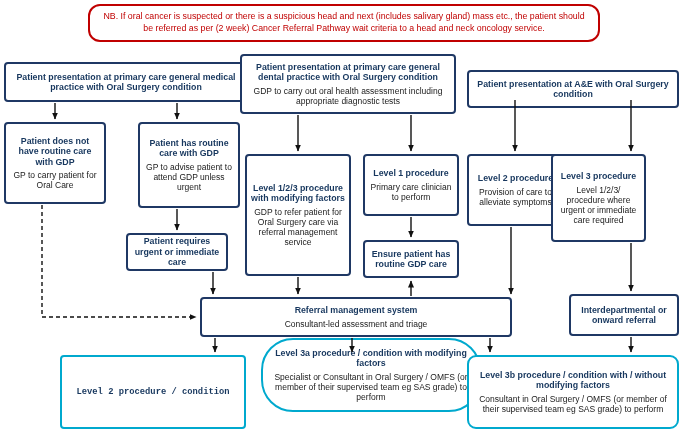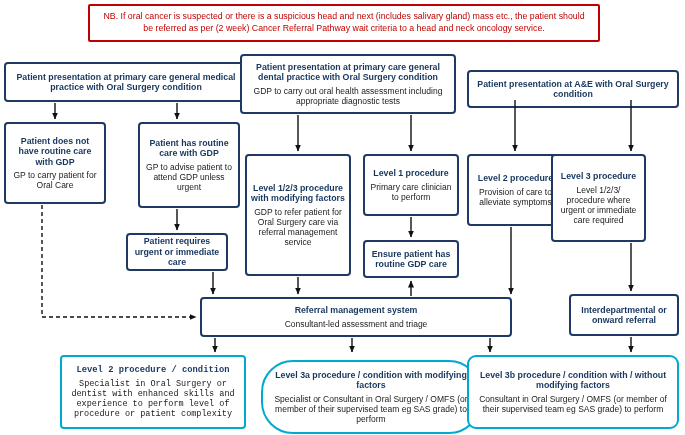--- a/index.html
+++ b/index.html
@@ -1,21 +1,21 @@
 <!DOCTYPE html>
 <html><head>
 <meta charset="utf-8">
 <style>
   * { margin:0; padding:0; box-sizing:border-box; }
   html,body { background:#ffffff; }
   body { font-family:"Liberation Sans", sans-serif; }
   .canvas { position:relative; width:685px; height:435px; background:#ffffff; overflow:hidden; }
   .banner {
     position:absolute; left:88px; top:4px; width:512px; height:38px;
-    border:2px solid #c00000; border-radius:2px; background:#fff;
+    border:2px solid #c00000; border-radius:12px; background:#fff;
     color:#c00000; font-size:8.8px; line-height:1.35;
     display:flex; align-items:center; justify-content:center; text-align:center;
     padding:2px 10px;
   }
   .node {
     position:absolute; background:#ffffff;
     border:2px solid #1f3864; border-radius:4px;
     display:flex; flex-direction:column; justify-content:center; align-items:center;
     text-align:center; padding:3px 4px; gap:3px;
   }
@@ -78,23 +78,22 @@
   <div class="node" style="left:200px;top:297px;width:312px;height:40px;">
     <div class="t">Referral management system</div>
     <div class="b">Consultant-led assessment and triage</div>
   </div>
   <div class="node" style="left:569px;top:294px;width:110px;height:42px;">
     <div class="t">Interdepartmental or onward referral</div>
   </div>
 
   <div class="node cyan" style="left:60px;top:355px;width:186px;height:74px;font-family:Liberation Mono, monospace;">
     <div class="t">Level 2 procedure / condition</div>
-    <div class="b">Specialist in Oral Surgery or dentist with enhanced skills and experience to perform level of procedure or patient complexity</div>
   </div>
-  <div class="node cyan" style="left:261px;top:360px;width:220px;height:74px;border-radius:32px;">
+  <div class="node cyan" style="left:261px;top:338px;width:220px;height:74px;border-radius:32px;">
     <div class="t">Level 3a procedure / condition with modifying factors</div>
     <div class="b">Specialist or Consultant in Oral Surgery / OMFS (or member of their supervised team eg SAS grade) to perform</div>
   </div>
   <div class="node cyan" style="left:467px;top:355px;width:212px;height:74px;border-radius:9px;">
     <div class="t">Level 3b procedure / condition with / without modifying factors</div>
     <div class="b">Consultant in Oral Surgery / OMFS (or member of their supervised team eg SAS grade) to perform</div>
   </div>
 
   <svg class="arrows" viewBox="0 0 685 435">
     <defs>

